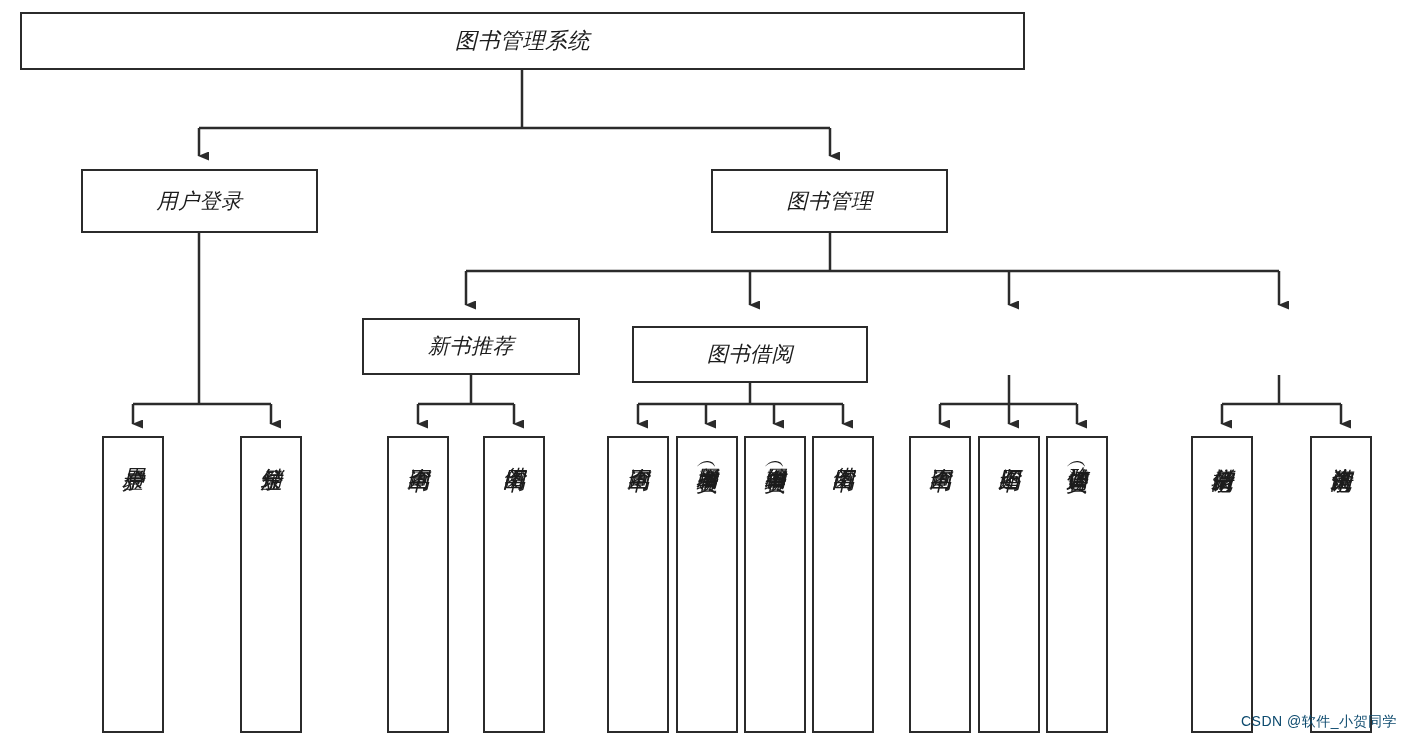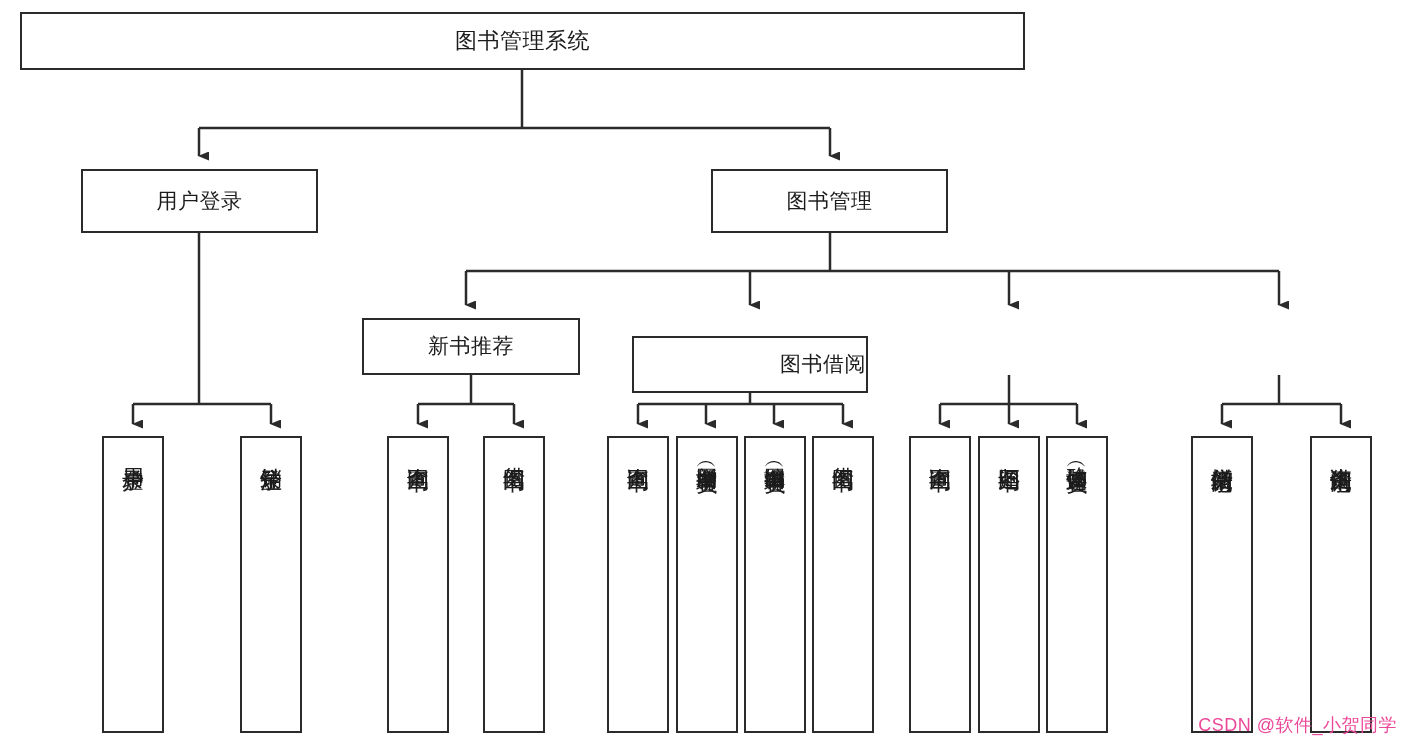--- a/index.html
+++ b/index.html
@@ -36,20 +36,21 @@
     justify-content: center;
     z-index: 2;
   }
   .node-label {
     font-size: 21px;
     line-height: 1.25;
     letter-spacing: 0.5px;
     color: #1c1c1c;
     white-space: nowrap;
     text-align: center;
+    font-style: italic;
   }
   .node.root .node-label { font-size: 22px; }
   .node.leaf {
     align-items: flex-start;
     padding-top: 12px;
   }
   .node.leaf .node-label {
     writing-mode: vertical-rl;
     text-orientation: upright;
     font-size: 22px;
@@ -58,23 +59,23 @@
     white-space: normal;
     max-height: 282px;
   }
   .node.leaf.tall-text .node-label {
     font-size: 21px;
     line-height: 1.12;
   }
   #watermark {
     position: absolute;
     right: 8px;
-    bottom: 10px;
-    font-size: 18px;
-    color: #ec4899;
+    bottom: 16px;
+    font-size: 14px;
+    color: #0c4a6e;
     letter-spacing: 0.5px;
     z-index: 5;
     white-space: nowrap;
   }
 </style>
 </head>
 <body>
 
 <div id="diagram-root">
 
@@ -137,21 +138,21 @@
   <div class="node" style="left:81px; top:169px; width:237px; height:64px;">
     <span class="node-label">用户登录</span>
   </div>
   <div class="node" style="left:362px; top:318px; width:218px; height:57px;">
     <span class="node-label">新书推荐</span>
   </div>
 
   <div class="node" style="left:711px; top:169px; width:237px; height:64px;">
     <span class="node-label">图书管理</span>
   </div>
-  <div class="node" style="left:632px; top:336px; width:236px; height:57px;justify-content:flex-end;">
+  <div class="node" style="left:632px; top:326px; width:236px; height:57px;">
     <span class="node-label">图书借阅</span>
   </div>
 
   <div class="node leaf" style="left:102px; top:436px; width:62px; height:297px;">
     <span class="node-label">用户登录</span>
   </div>
   <div class="node leaf" style="left:240px; top:436px; width:62px; height:297px;">
     <span class="node-label">注销登录</span>
   </div>
 

